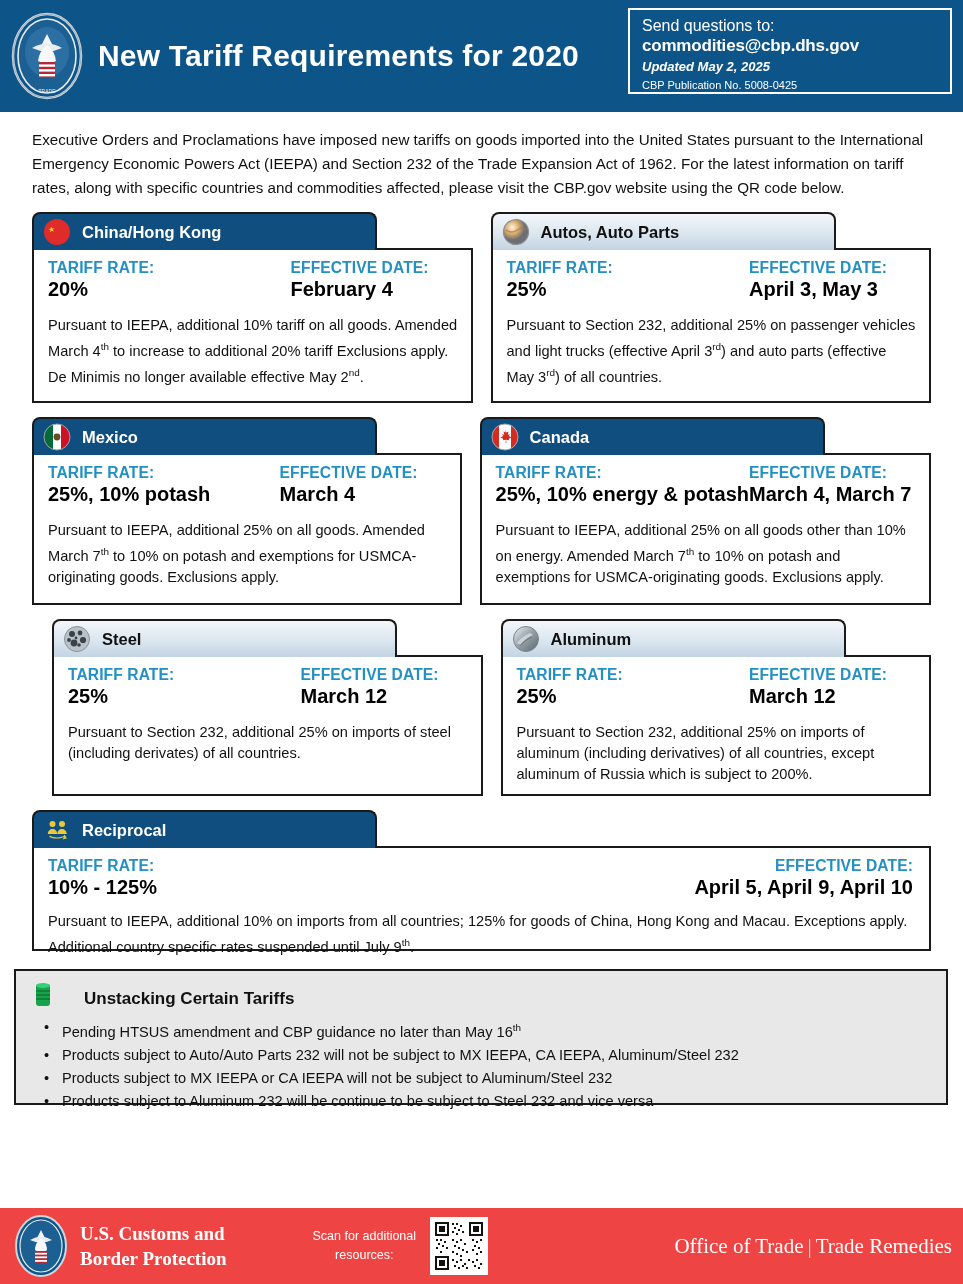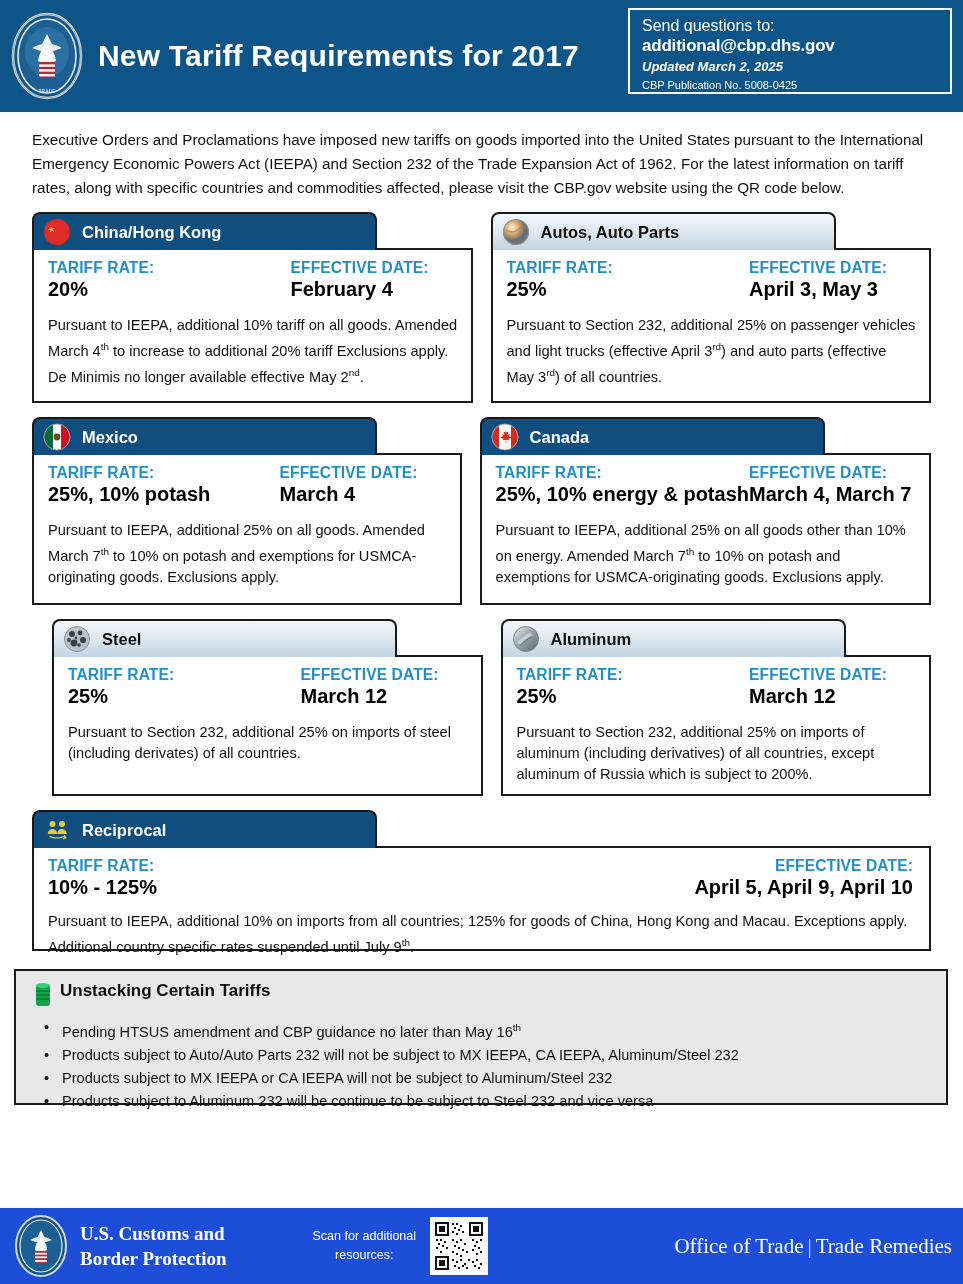--- a/index.html
+++ b/index.html
@@ -131,36 +131,36 @@
 
   
   .unstack {
     margin: 18px 14px 0 14px;
     width: 934px;
     height: 136px;
     border: 2px solid #1a1a1a;
     background: #e8e8e8;
     padding: 10px 14px 8px 14px;
   }
-  .unstack-head { display: flex; align-items: flex-start; gap: 4px; }
+  .unstack-head { display: flex; align-items: flex-end; gap: 28px; }
   .unstack-title { font-size: 17px; font-weight: bold; color: #111; }
   .unstack-icon { width: 26px; height: 28px; flex:0 0 auto; display:block; }
   .bullets { margin-top: 7px; padding-left: 14px; }
   .bullet {
     display: flex; align-items: flex-start;
     font-size: 14.6px; line-height: 23px; color: #111;
   }
   .bullet .dot { width: 18px; flex: 0 0 auto; text-align: left; }
 
   
   .footer {
     position: absolute;
     left: 0; bottom: 0;
     width: 963px; height: 76px;
-    background: #1d4ed8;
+    background: #ef4444;
     display: flex; align-items: center;
   }
   .footer-seal { width: 54px; height: 64px; margin-left: 14px; flex:0 0 auto; }
   .footer-agency {
     color: #ffffff; margin-left: 12px;
     font-family: "Liberation Serif", serif;
     font-size: 19px; font-weight: bold; line-height: 25px;
   }
   .scan-text {
     color: #ffffff; font-size: 12.5px; line-height: 19px;
@@ -192,26 +192,26 @@
         <rect x="29" y="50" width="16" height="16" fill="#ffffff"></rect>
         <rect x="29" y="50" width="16" height="2.4" fill="#b02a37"></rect>
         <rect x="29" y="54.8" width="16" height="2.4" fill="#b02a37"></rect>
         <rect x="29" y="59.6" width="16" height="2.4" fill="#b02a37"></rect>
         <rect x="29" y="64.4" width="16" height="1.6" fill="#b02a37"></rect>
       </g>
       <ellipse cx="37" cy="44" rx="34" ry="42" fill="none" stroke="#9fb0bd" stroke-width="1"></ellipse>
       <text x="37" y="81" font-size="5" fill="#e8edf1" text-anchor="middle" font-family="Liberation Sans, sans-serif">TRADE</text>
     </svg>
   </div>
-  <div class="banner-title">New Tariff Requirements for 2017</div>
+  <div class="banner-title">New Tariff Requirements for 2020</div>
 
   <div class="contact-box">
     <div class="contact-line1">Send questions to:</div>
-    <div class="contact-email">additional@cbp.dhs.gov</div>
-    <div class="contact-updated">Updated March 2, 2025</div>
+    <div class="contact-email">commodities@cbp.dhs.gov</div>
+    <div class="contact-updated">Updated May 2, 2025</div>
     <div class="contact-pub">CBP Publication No. 5008-0425</div>
   </div>
 </div>
 
 <div class="intro">Executive Orders and Proclamations have imposed new tariffs on goods imported into the United States pursuant to the International Emergency Economic Powers Act (IEEPA) and Section 232 of the Trade Expansion Act of 1962. For the latest information on tariff rates, along with specific countries and commodities affected, please visit the CBP.gov website using the QR code below.</div>
 
 <div class="grid">
 
   <div class="row" style="margin-top:2px;">
 

